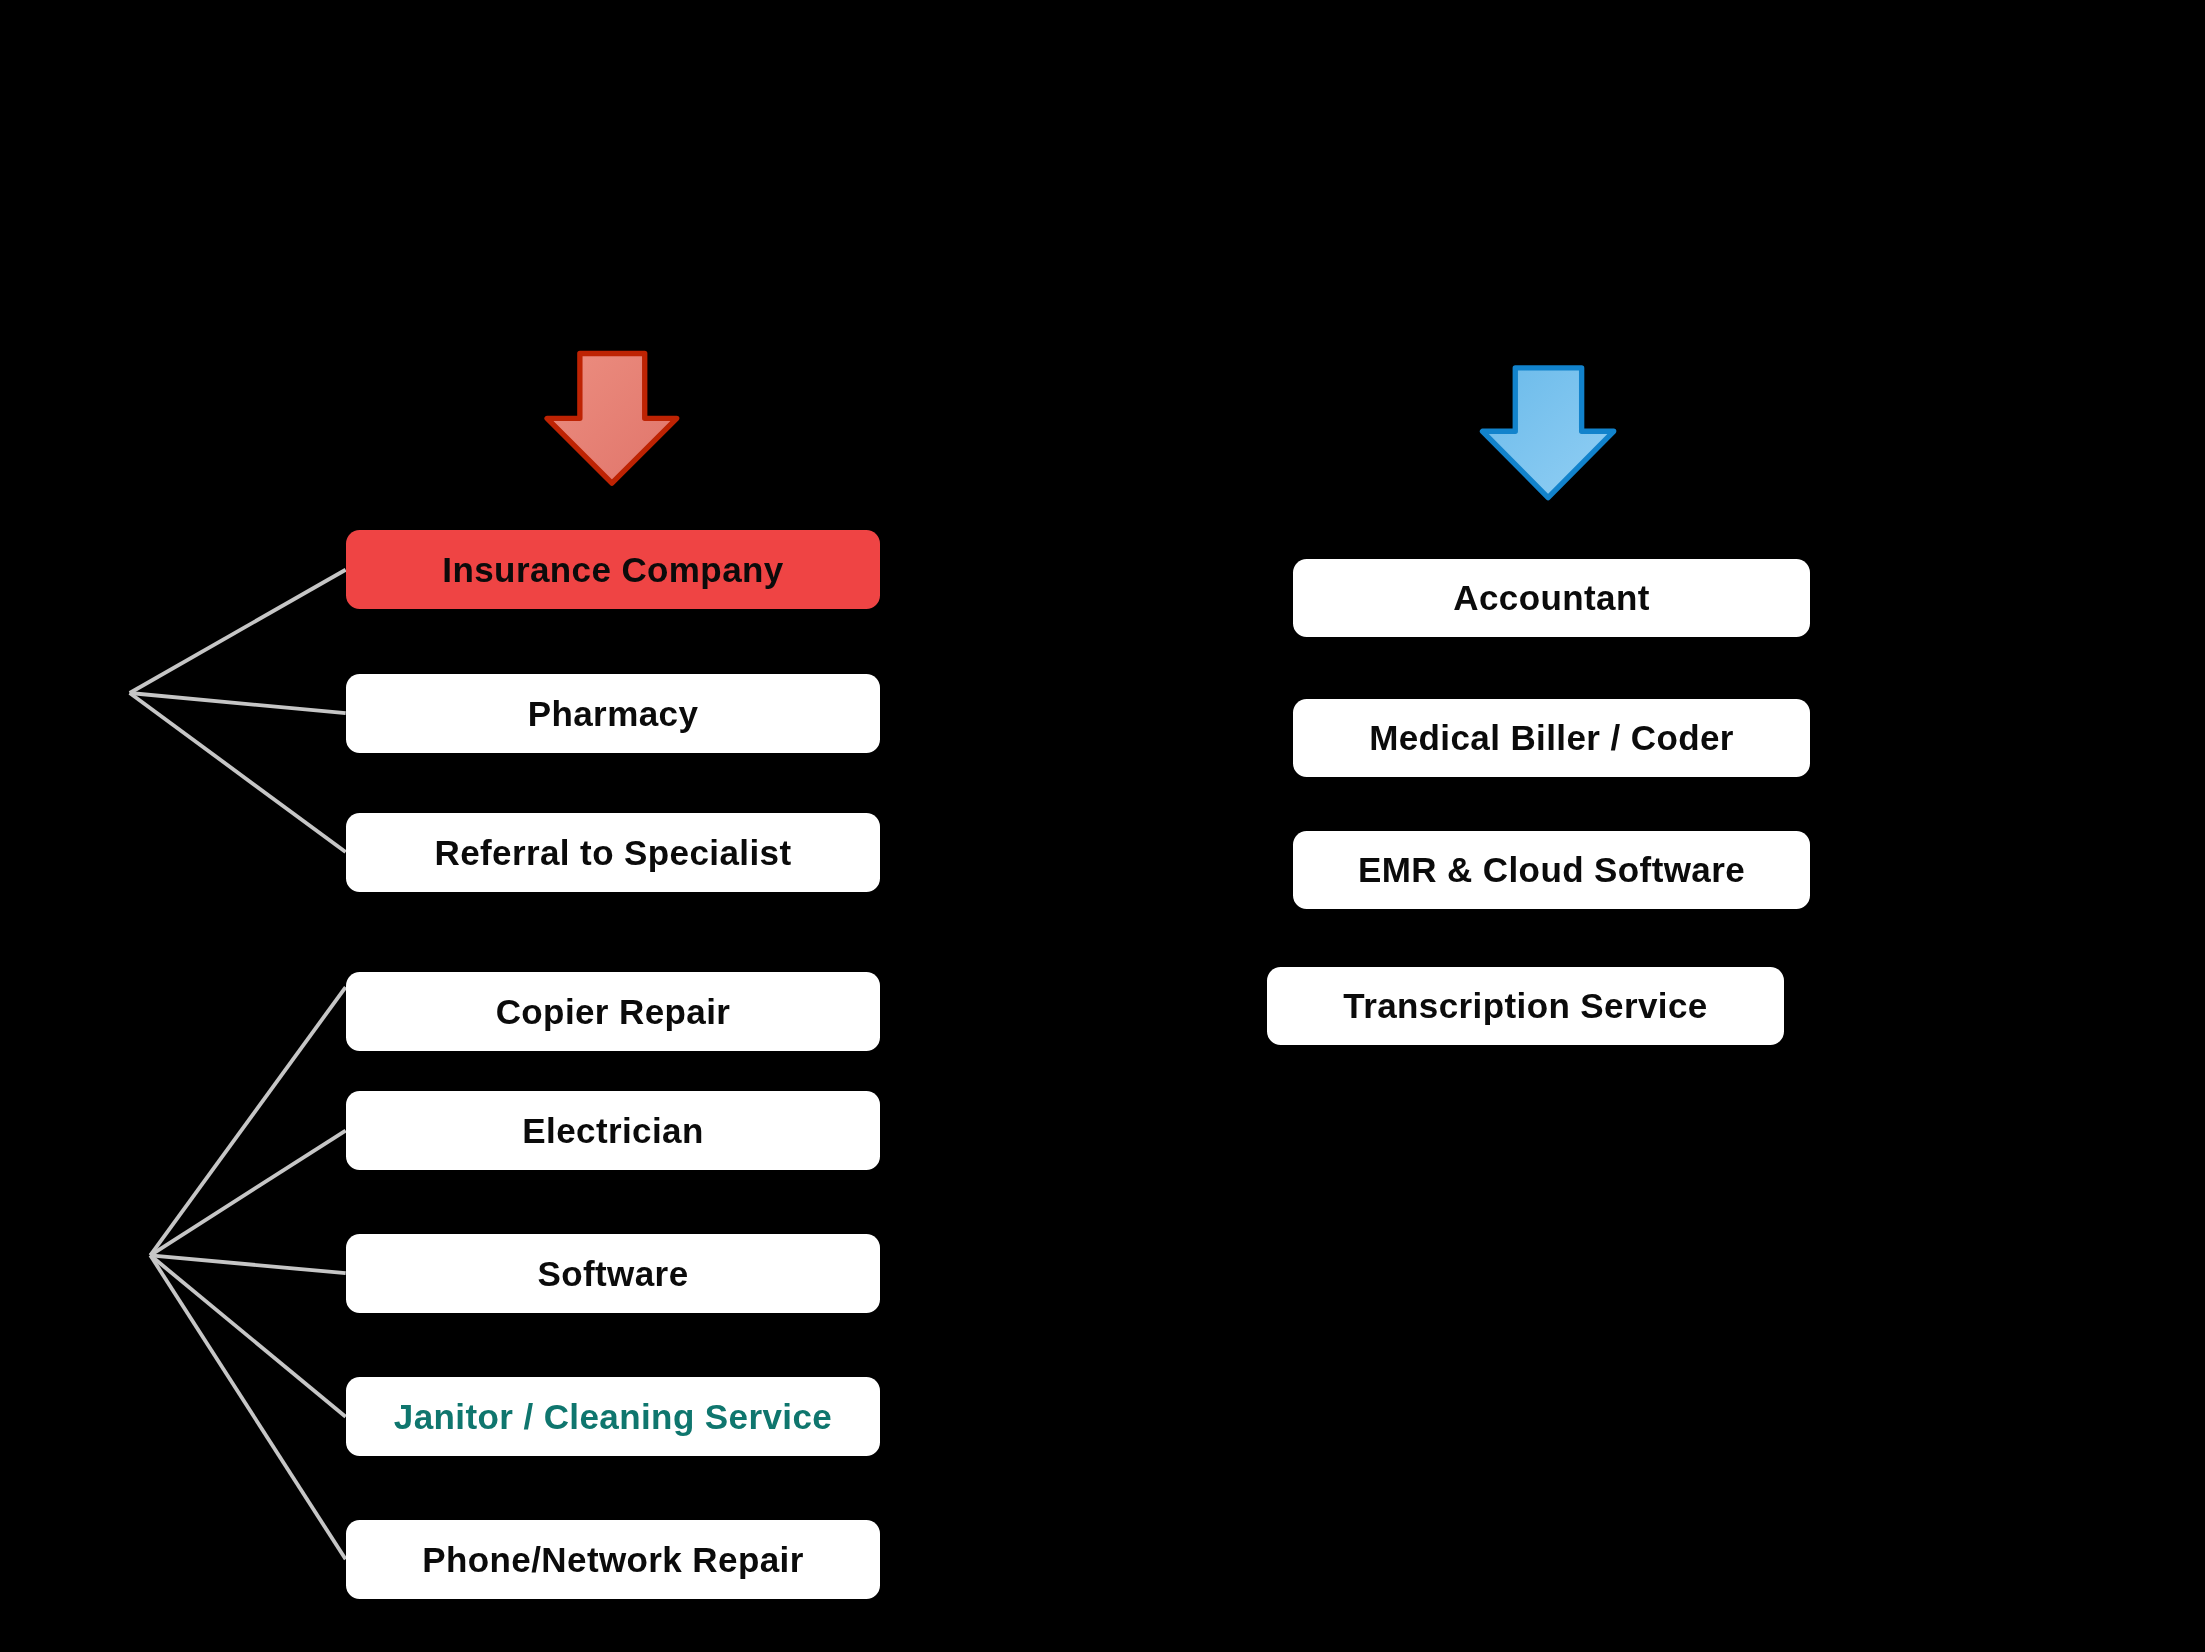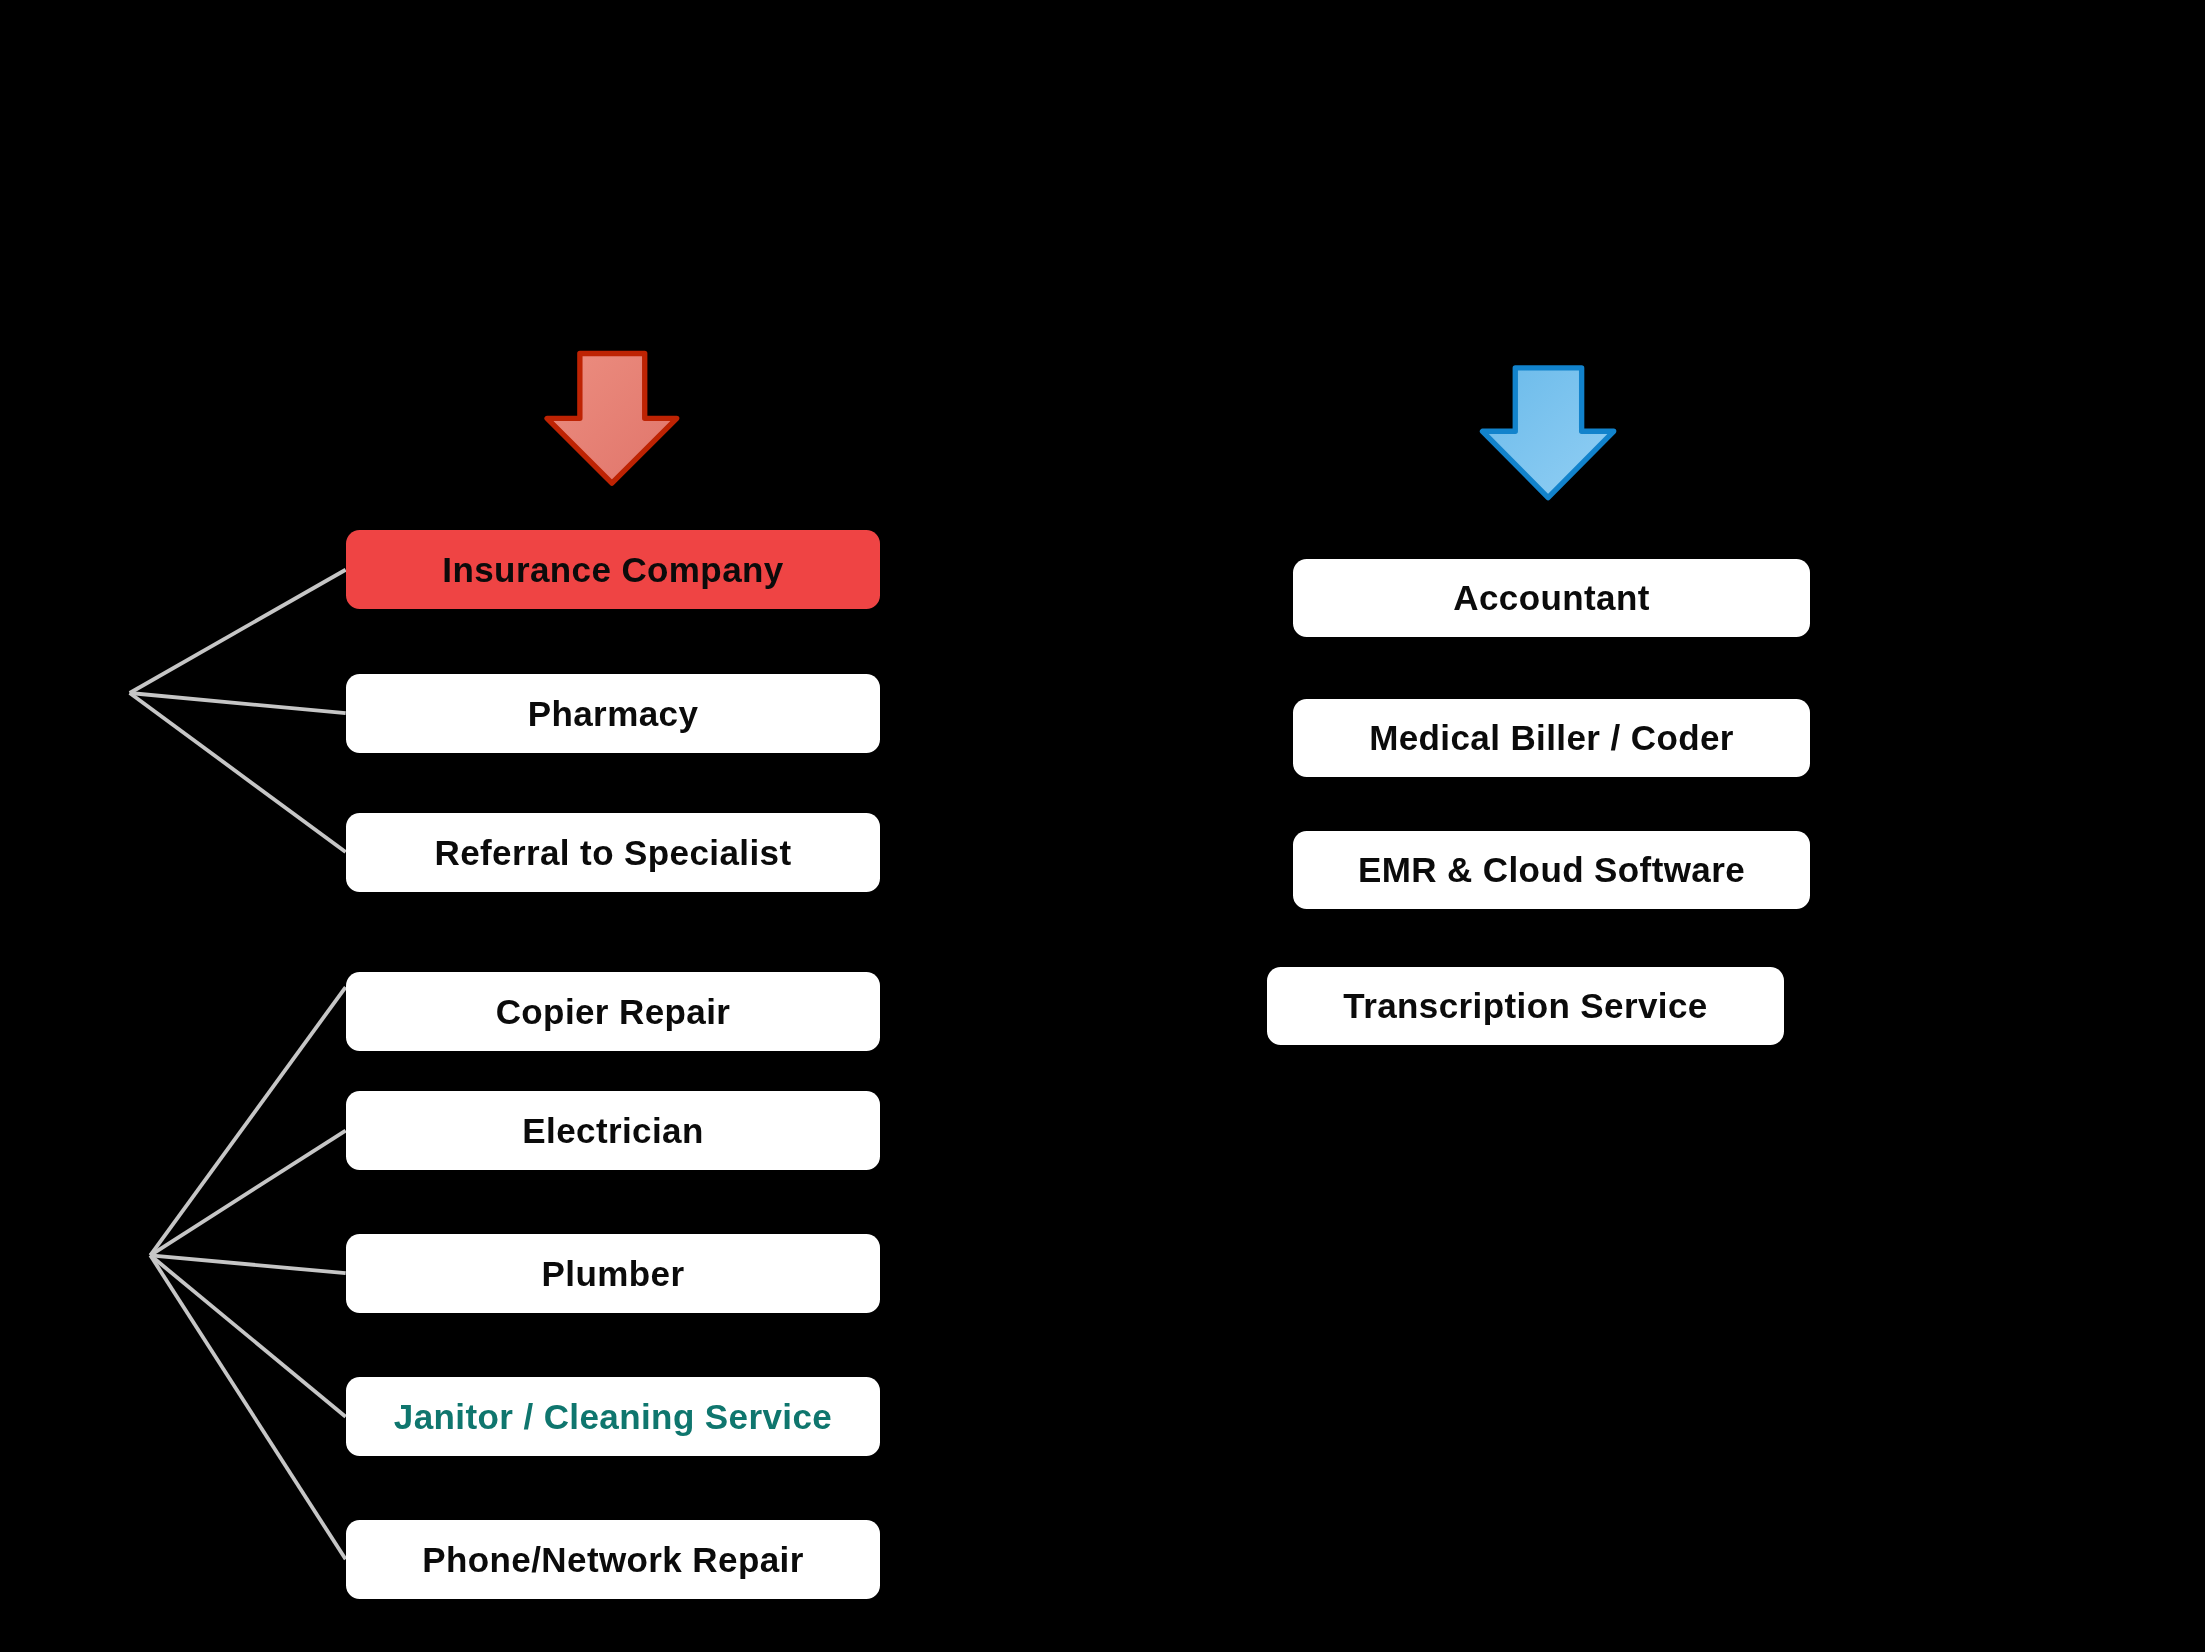--- a/index.html
+++ b/index.html
@@ -80,21 +80,21 @@
       <div class="node-box" style="left: 346px; top: 813px; width: 534px; height: 79px; background: rgb(255, 255, 255);">
       <span style="color: rgb(11, 11, 11);">Referral to Specialist</span>
     </div>
       <div class="node-box" style="left: 346px; top: 948px; width: 534px; height: 79px; background: rgb(255, 255, 255); margin-top: 24px;">
       <span style="color: rgb(11, 11, 11);">Copier Repair</span>
     </div>
       <div class="node-box" style="left: 346px; top: 1091px; width: 534px; height: 79px; background: rgb(255, 255, 255);">
       <span style="color: rgb(11, 11, 11);">Electrician</span>
     </div>
       <div class="node-box" style="left: 346px; top: 1234px; width: 534px; height: 79px; background: rgb(255, 255, 255);">
-      <span style="color: rgb(11, 11, 11);">Plumber</span>
+      <span style="color: rgb(11, 11, 11);">Software</span>
     </div>
       <div class="node-box" style="left: 346px; top: 1377px; width: 534px; height: 79px; background: rgb(255, 255, 255);">
       <span style="color: #0f766e;">Janitor / Cleaning Service</span>
     </div>
       <div class="node-box" style="left: 346px; top: 1520px; width: 534px; height: 79px; background: rgb(255, 255, 255);">
       <span style="color: rgb(11, 11, 11);">Phone/Network Repair</span>
     </div>
     </div>
   <div id="right-boxes">
       <div class="node-box" style="left: 1293px; top: 559px; width: 517px; height: 78px; background: rgb(255, 255, 255);">

